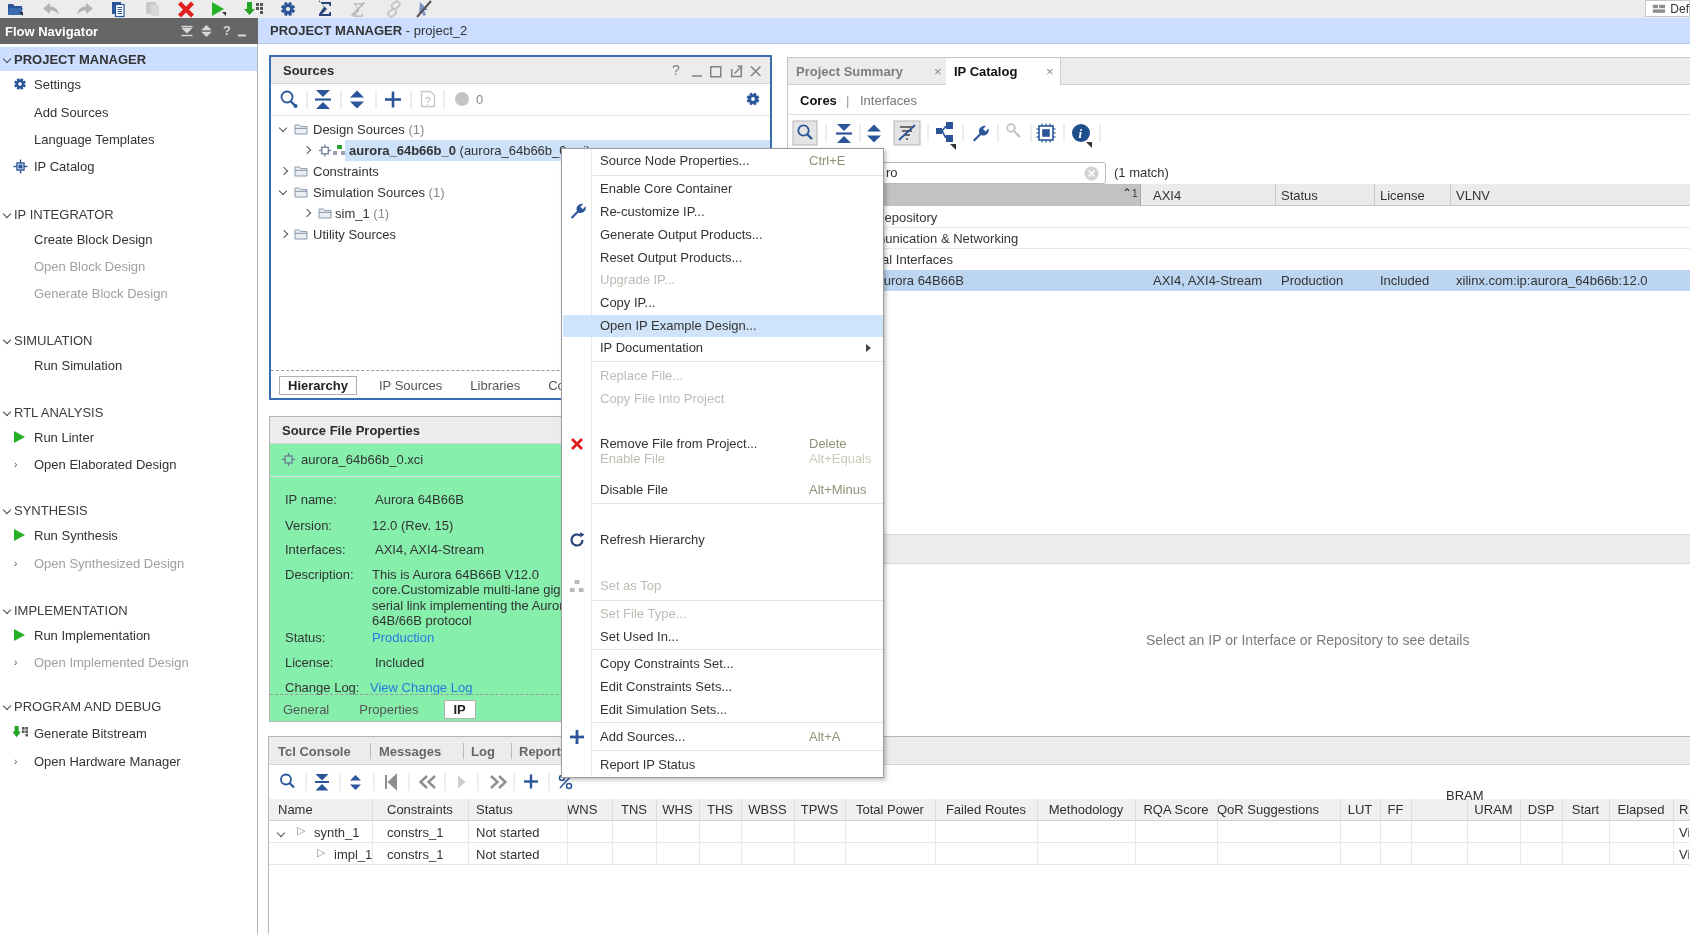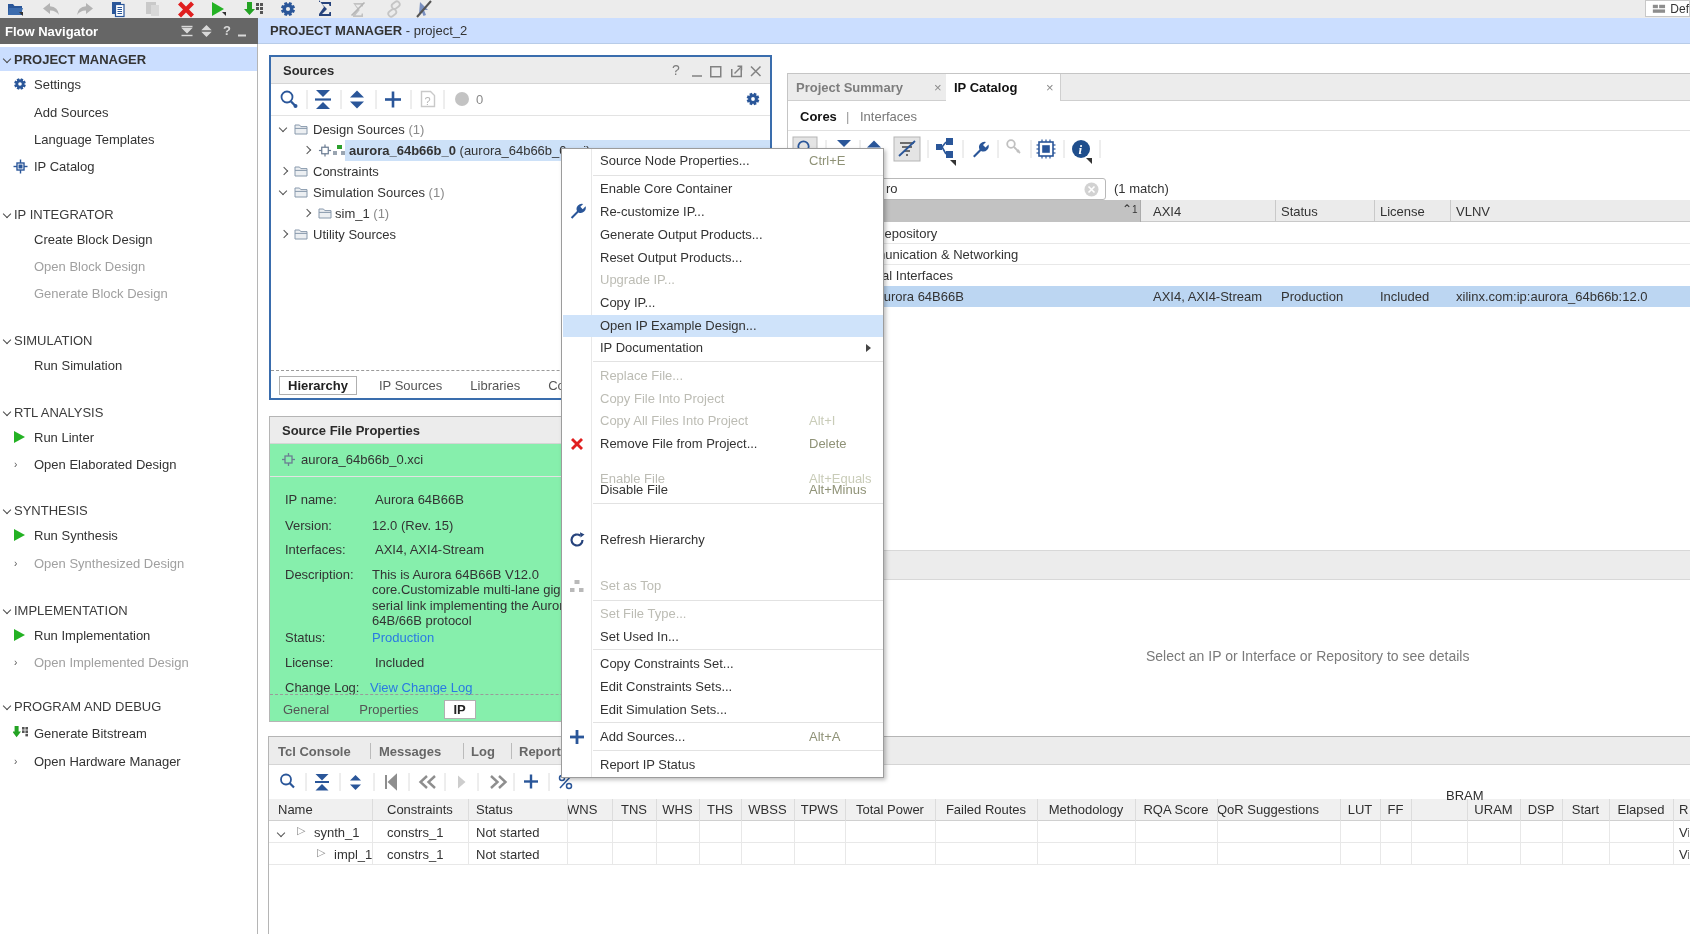--- a/index.html
+++ b/index.html
@@ -23,21 +23,21 @@
 .navhead { font-weight:bold; }
 .navsec { color:#3b3b3b; }
 .navdis { color:#a0a0a0; }
 .nchev { position:absolute; left:3px; color:#555; font-size:10px; }
 .tv { position:absolute; width:6px; height:6px; border-left:1.5px solid #555; border-bottom:1.5px solid #555; transform:rotate(-45deg); }
 .tr { position:absolute; width:6px; height:6px; border-top:1.5px solid #555; border-right:1.5px solid #555; transform:rotate(45deg); }
 .vchev { position:absolute; left:4px; top:9px; width:6px; height:6px; border-left:1.5px solid #4a4a4a; border-bottom:1.5px solid #4a4a4a; transform:rotate(-45deg); }
 
 #sources { left:269px; top:55px; width:503px; height:345px; background:#fff; border:2px solid #3a6dad; }
 #props   { left:269px; top:416px; width:506px; height:306px; background:#86efac; border:1px solid #b5b5b5; }
-#rpanel  { left:787px; top:57px; width:903px; height:780px; background:#fff; border-left:1px solid #c5c5c5; border-top:1px solid #c5c5c5; border-bottom:1px solid #cfcfcf;margin-top:16px; }
+#rpanel  { left:787px; top:57px; width:903px; height:780px; background:#fff; border-left:1px solid #c5c5c5; border-top:1px solid #c5c5c5; border-bottom:1px solid #cfcfcf; }
 #bpanel  { left:268px; white-space:nowrap; top:736px; width:1422px; height:198px; background:#fff; border-left:1px solid #b5b5b5; border-top:1px solid #b5b5b5; }
 .ptitle { height:27px; background:#ececec; border-bottom:1px solid #d5d5d5; display:flex; align-items:center; }
 .ptitle .t { font-weight:bold; padding-left:12px; color:#2b2b2b; }
 
 .trow { position:absolute; height:21px; display:flex; align-items:center; white-space:nowrap; }
 .cnt { color:#8a8a8a; }
 
 .tabbar { position:absolute; display:flex; align-items:center; color:#555; }
 
 #cmenu { left:561px; top:148px; width:323px; height:630px; background:#fff; border:1px solid #9c9c9c; box-shadow:2px 2px 4px rgba(0,0,0,0.25); z-index:50; }
@@ -753,32 +753,28 @@
       <span class="lbl">IP Documentation</span>
       <span class="subarw"></span>
     </div>
   <div class="msep" style="top:212px;"></div>
   <div class="mi dis" style="top:216px;">
       <span class="lbl">Replace File...</span>
     </div>
   <div class="mi dis" style="top:239px;">
       <span class="lbl">Copy File Into Project</span>
     </div>
-  <div class="mi dis" style="top:261px;">
-      <span class="lbl">Copy All Files Into Project</span>
-      <span class="sc">Alt+I</span>
-    </div>
   <div class="mi" style="top:284px;">
       <svg class="micon" viewBox="0 0 18 18">
         <path d="M3 5 l2 -2 4 4 4 -4 2 2 -4 4 4 4 -2 2 -4 -4 -4 4 -2 -2 4 -4 z" fill="#e01f1f"></path>
       </svg>
       <span class="lbl">Remove File from Project...</span>
       <span class="sc">Delete</span>
     </div>
-  <div class="mi dis" style="top:319px;">
+  <div class="mi dis" style="top:299px;">
       <span class="lbl">Enable File</span>
       <span class="sc">Alt+Equals</span>
     </div>
   <div class="mi" style="top:330px;">
       <span class="lbl">Disable File</span>
       <span class="sc">Alt+Minus</span>
     </div>
   <div class="msep" style="top:354px;"></div>
   <div class="mi" style="top:380px;">
       <svg class="micon" viewBox="0 0 18 18">

